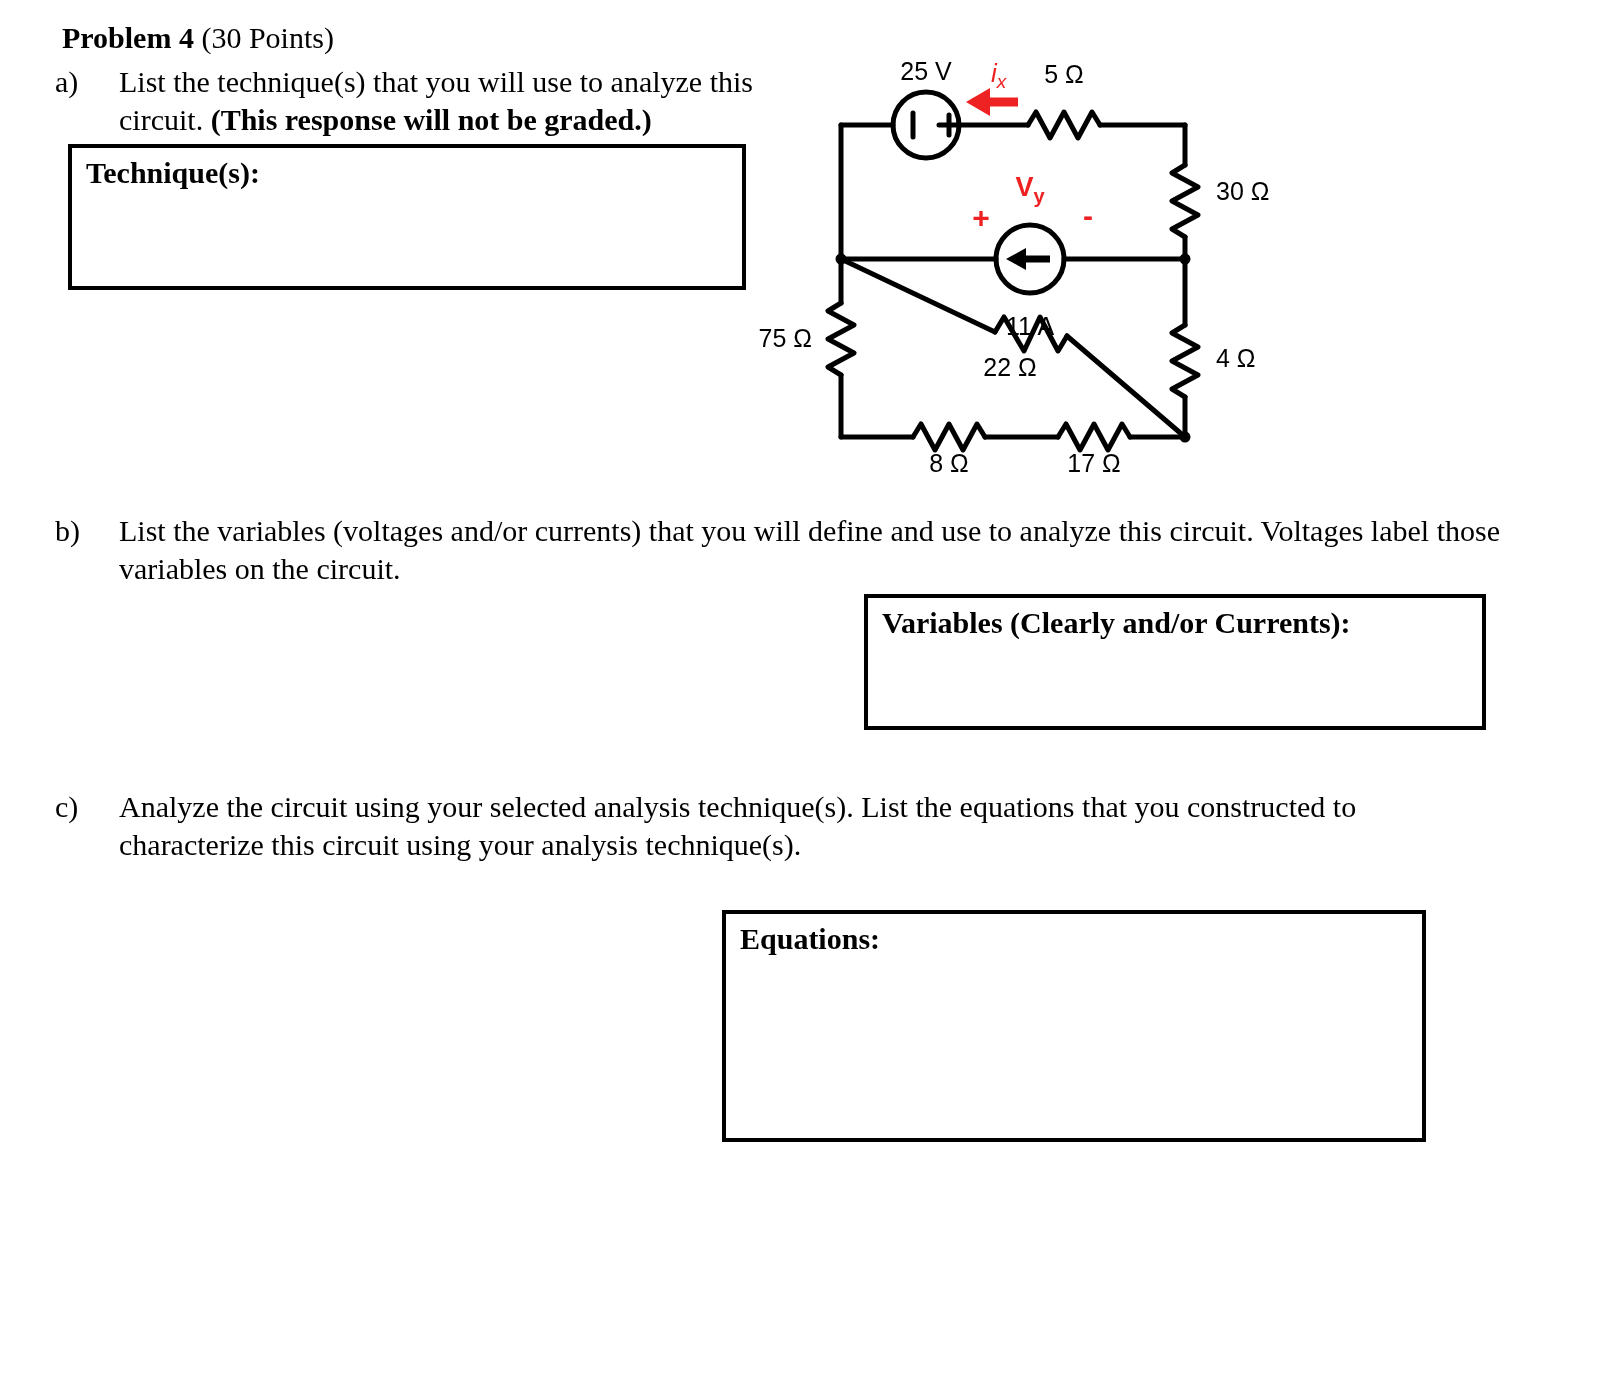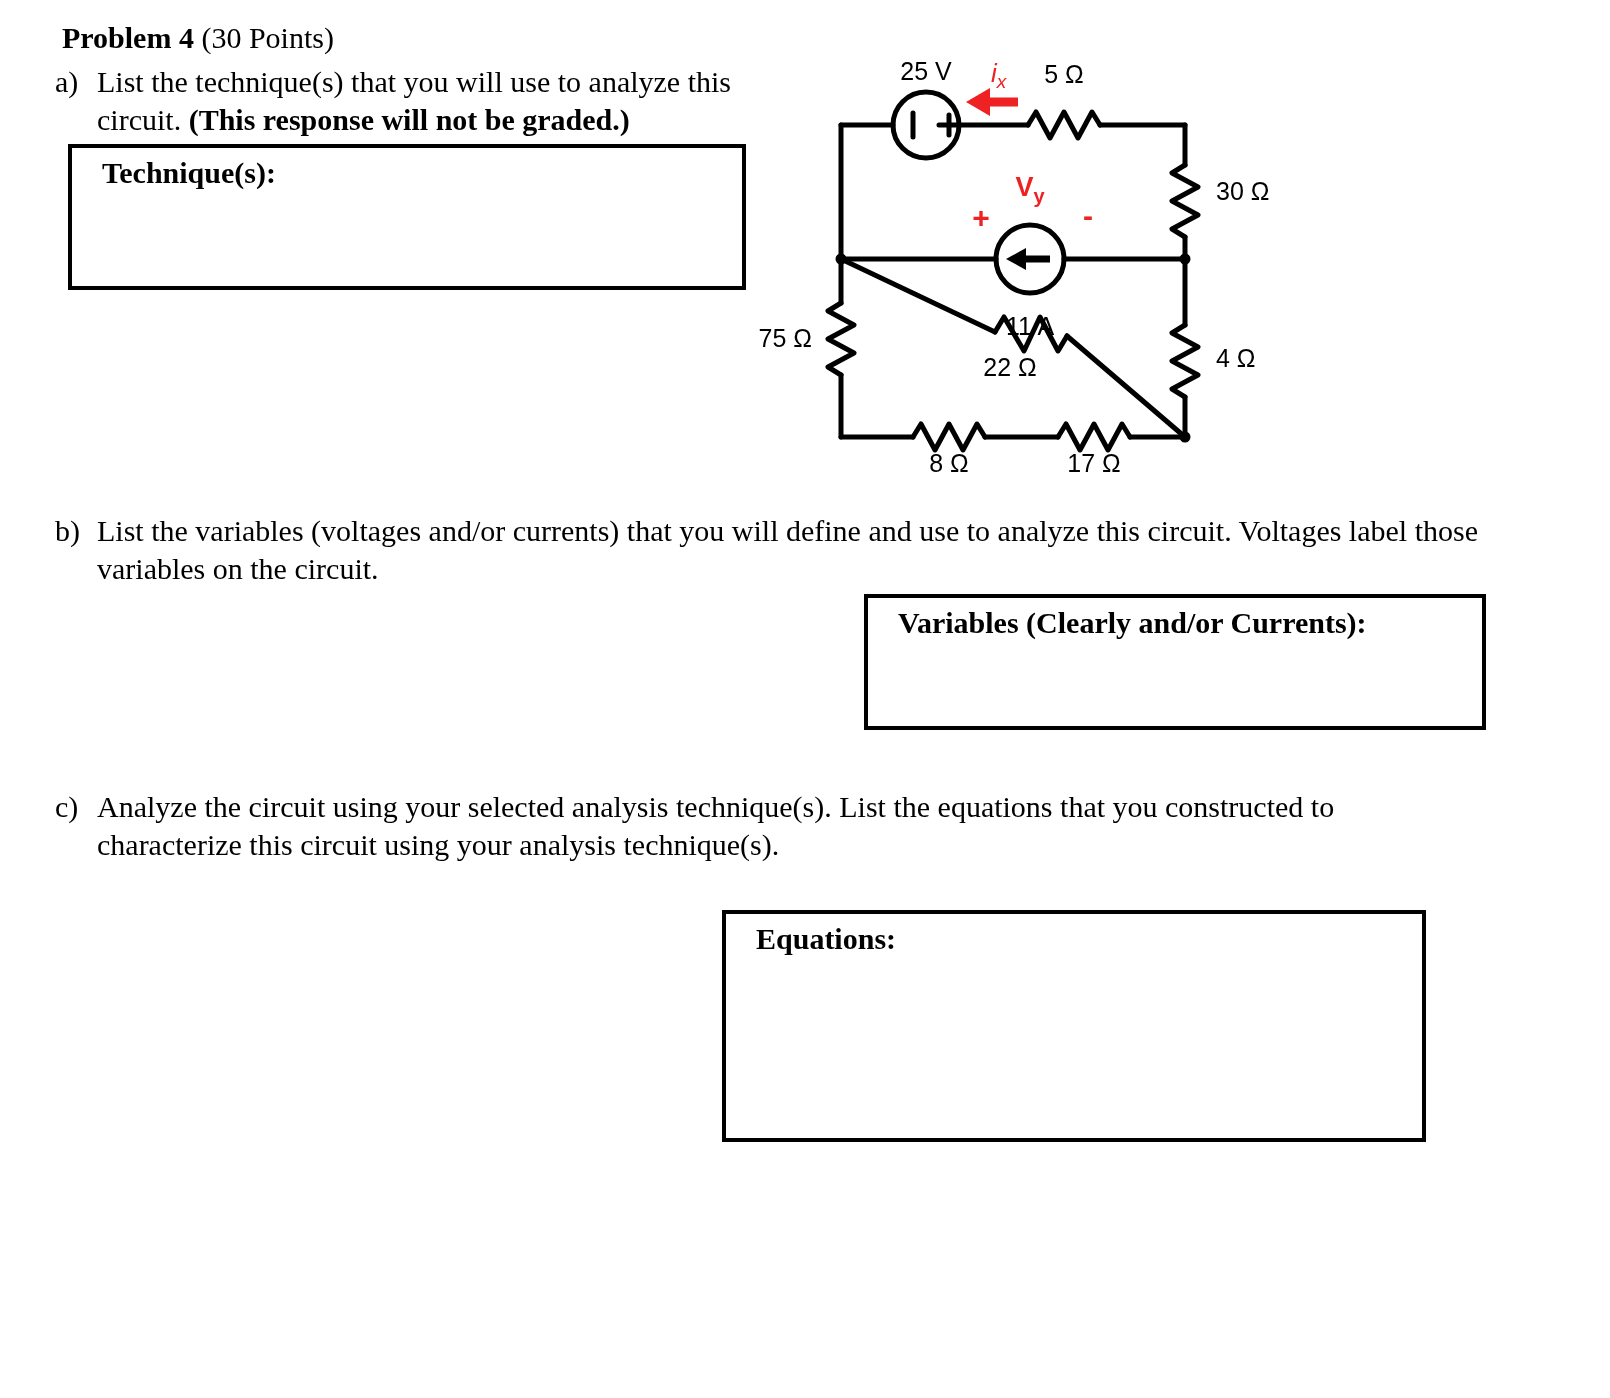--- a/index.html
+++ b/index.html
@@ -34,21 +34,21 @@
     line-height: 38px;
   }
   .item .marker {
     position: absolute;
     left: 0;
     top: 0;
     width: 46px;
     text-align: left;
   }
   .item .body {
-    margin-left: 42px;
+    margin-left: 64px;
   }
   .strong { font-weight: bold; }
 
   #item-a {
     left: 55px;
     top: 63px;
     width: 760px;
   }
   #item-b {
     left: 55px;
@@ -59,21 +59,20 @@
     left: 55px;
     top: 788px;
     width: 1400px;
   }
 
   
   .answer-box {
     border: 4px solid #000000;
     box-sizing: border-box;
     background: #ffffff;
-    padding-left: 16px;
   }
   .answer-box .box-label {
     font-size: 30px;
     font-weight: bold;
     padding: 6px 0 0 14px;
     line-height: 38px;
   }
 
   #technique-box {
     left: 68px;

